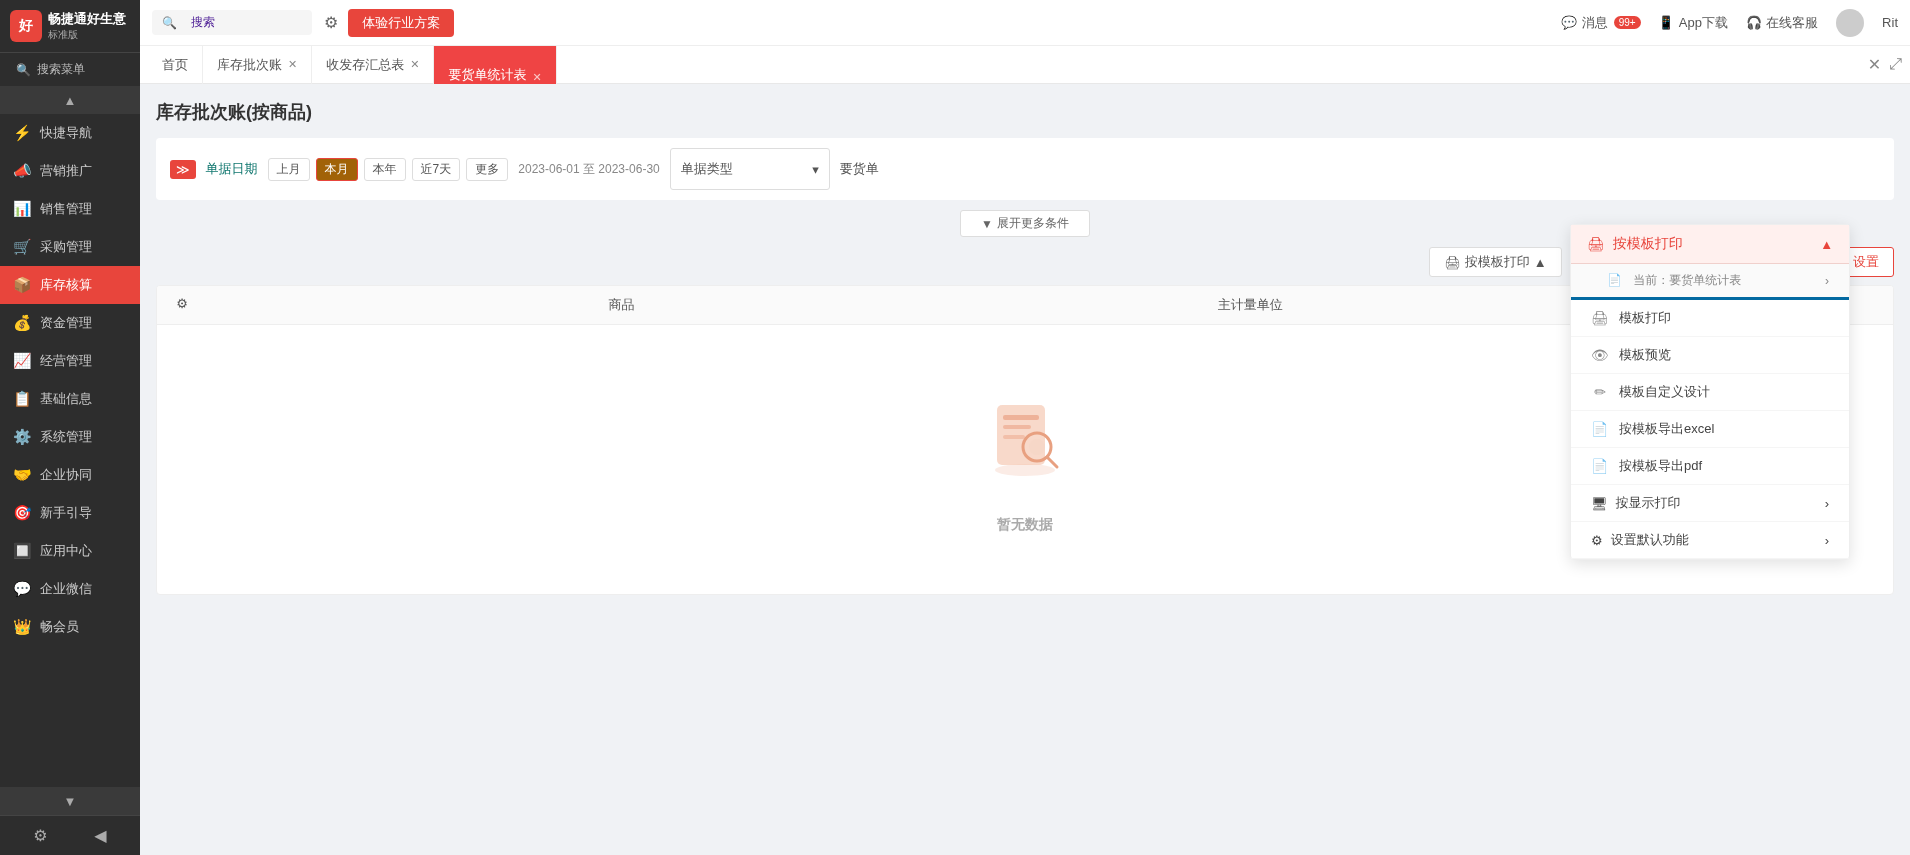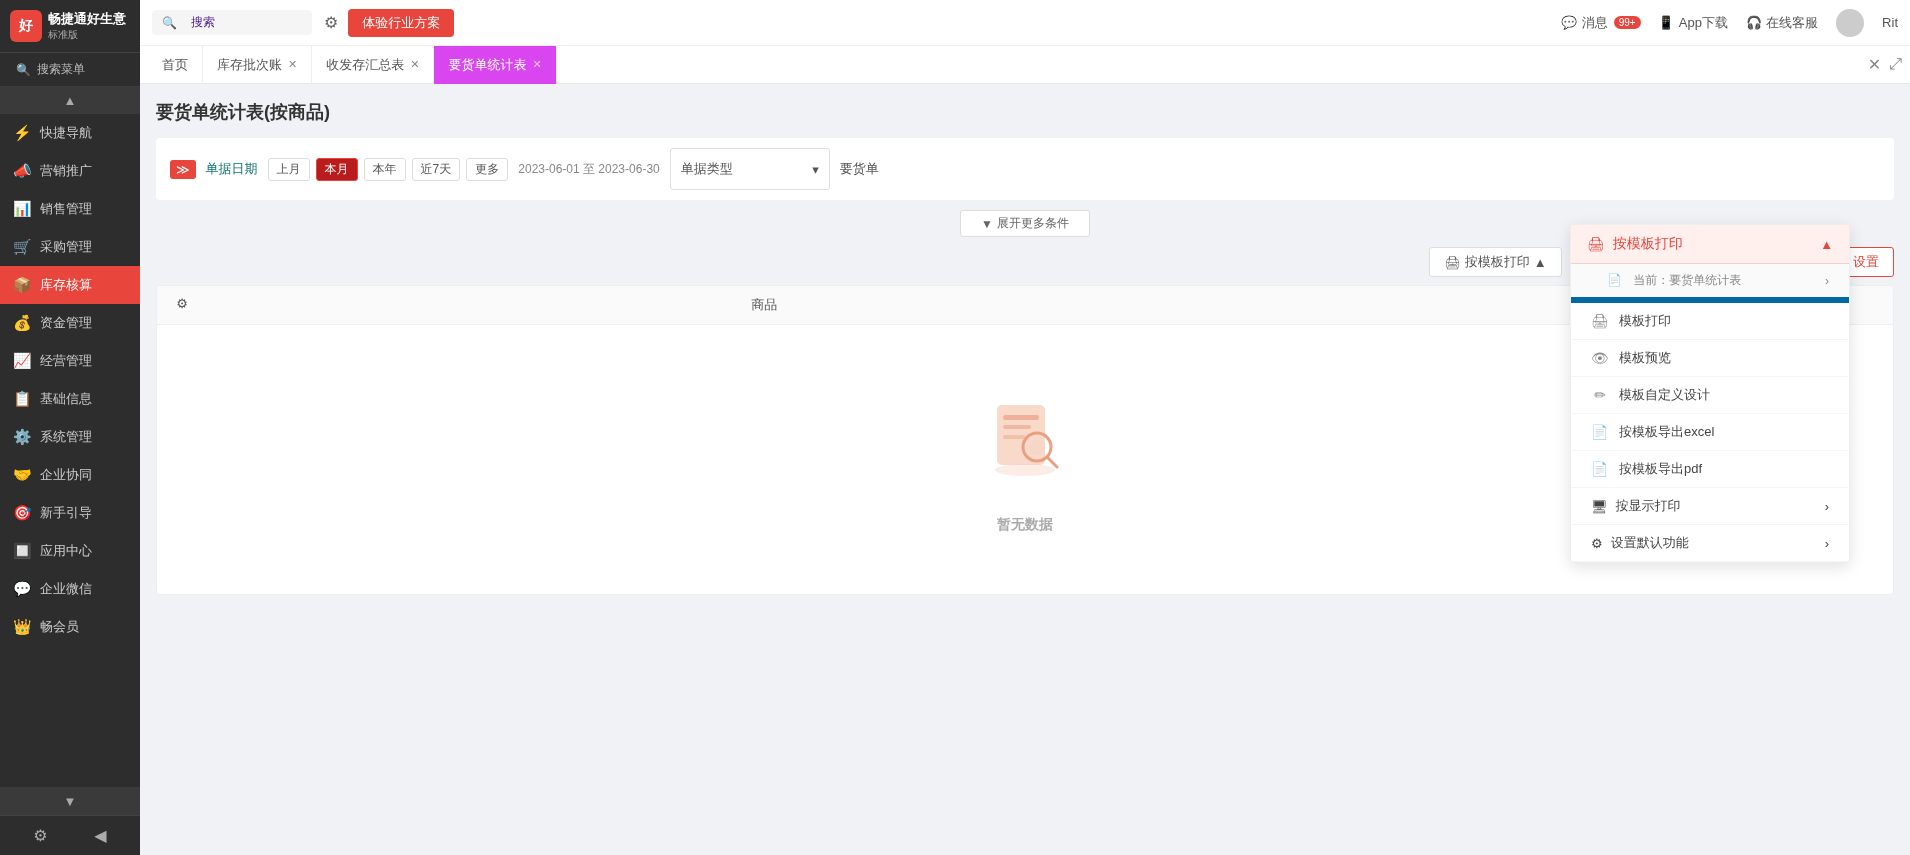--- a/index.html
+++ b/index.html
@@ -169,22 +169,23 @@
       display: flex; align-items: center;
       padding: 0 14px;
       height: 38px;
       font-size: 13px;
       cursor: pointer;
       color: #555;
       border-right: 1px solid #eee;
       white-space: nowrap;
     }
     .tab.active {
-      background: #d946ef;
+      background: #ef4444;
       color: white;
+      align-items: flex-end;
     }
     .tab .close-btn {
       margin-left: 6px;
       font-size: 11px;
       opacity: 0.7;
     }
     .tabs-window-btns {
       margin-left: auto;
       display: flex; gap: 8px;
       color: #888; font-size: 16px; cursor: pointer;
@@ -233,21 +234,21 @@
     .filter-date-btn {
       padding: 2px 8px;
       border: 1px solid #ddd;
       border-radius: 3px;
       font-size: 12px;
       cursor: pointer;
       color: #555;
       background: white;
     }
     .filter-date-btn.active {
-      background: #b91c1c;
+      background: #a16207;
       color: white;
       border-color: #e8453c;
       text-align: center;
     }
     .filter-date-range {
       font-size: 12px;
       color: #888;
     }
     .filter-type-select {
       display: flex; align-items: center; gap: 4px;
@@ -382,21 +383,21 @@
       font-size: 13px;
       color: #444;
       cursor: pointer;
       border-bottom: 1px solid #f5f5f5;
     }
     .dropdown-current {
       padding: 8px 20px 8px 36px;
       font-size: 12px;
       color: #888;
       background: #fafafa;
-      border-bottom: 6px solid #0369a1;
+      border-bottom: 3px solid #0369a1;
       display: flex; align-items: center; justify-content: space-between;
     }
   </style>
 </head>
 <body>
 
 <div class="sidebar">
   <div class="sidebar-logo">
     <div class="sidebar-logo-icon">好</div>
     <div class="sidebar-logo-text">
@@ -526,21 +527,21 @@
         <span>要货单统计表</span>
         <span class="close-btn">✕</span>
       </div>
       <div class="tabs-window-btns">
       <span>✕</span>
       <span>⤢</span>
     </div>
   </div>
 
   <div class="content">
-    <div class="page-title">要货单统计表(按商品)</div>
+    <div class="page-title">库存批次账(按商品)</div>
 
     <div class="filter-bar">
       <button class="filter-expand-btn">≫</button>
 
       <span class="filter-label">单据日期</span>
       <div class="filter-date-group">
 
       <button class="filter-date-btn">上月</button>
           <button class="filter-date-btn active">本月</button>
           <button class="filter-date-btn">本年</button>
@@ -589,20 +590,23 @@
 
     <div class="data-table">
       <div class="table-header">
         <div class="th" style="flex:0 0 50px;">
           <span>⚙</span>
         </div>
         <div class="th" style="flex:2;">
           <span>商品</span>
         </div>
         <div class="th">
+          <span>主计量单位</span>
+        </div>
+        <div class="th">
           <span>零售金额</span>
         </div>
       </div>
 
       <div class="empty-state">
         <div class="empty-icon">
           
           <svg width="100" height="100" viewBox="0 0 100 100" fill="none">
             <ellipse cx="50" cy="85" rx="30" ry="6" fill="#f5d0c0" opacity="0.4"></ellipse>
             <rect x="22" y="20" width="48" height="60" rx="5" fill="#f5c9b3" opacity="0.7"></rect>

